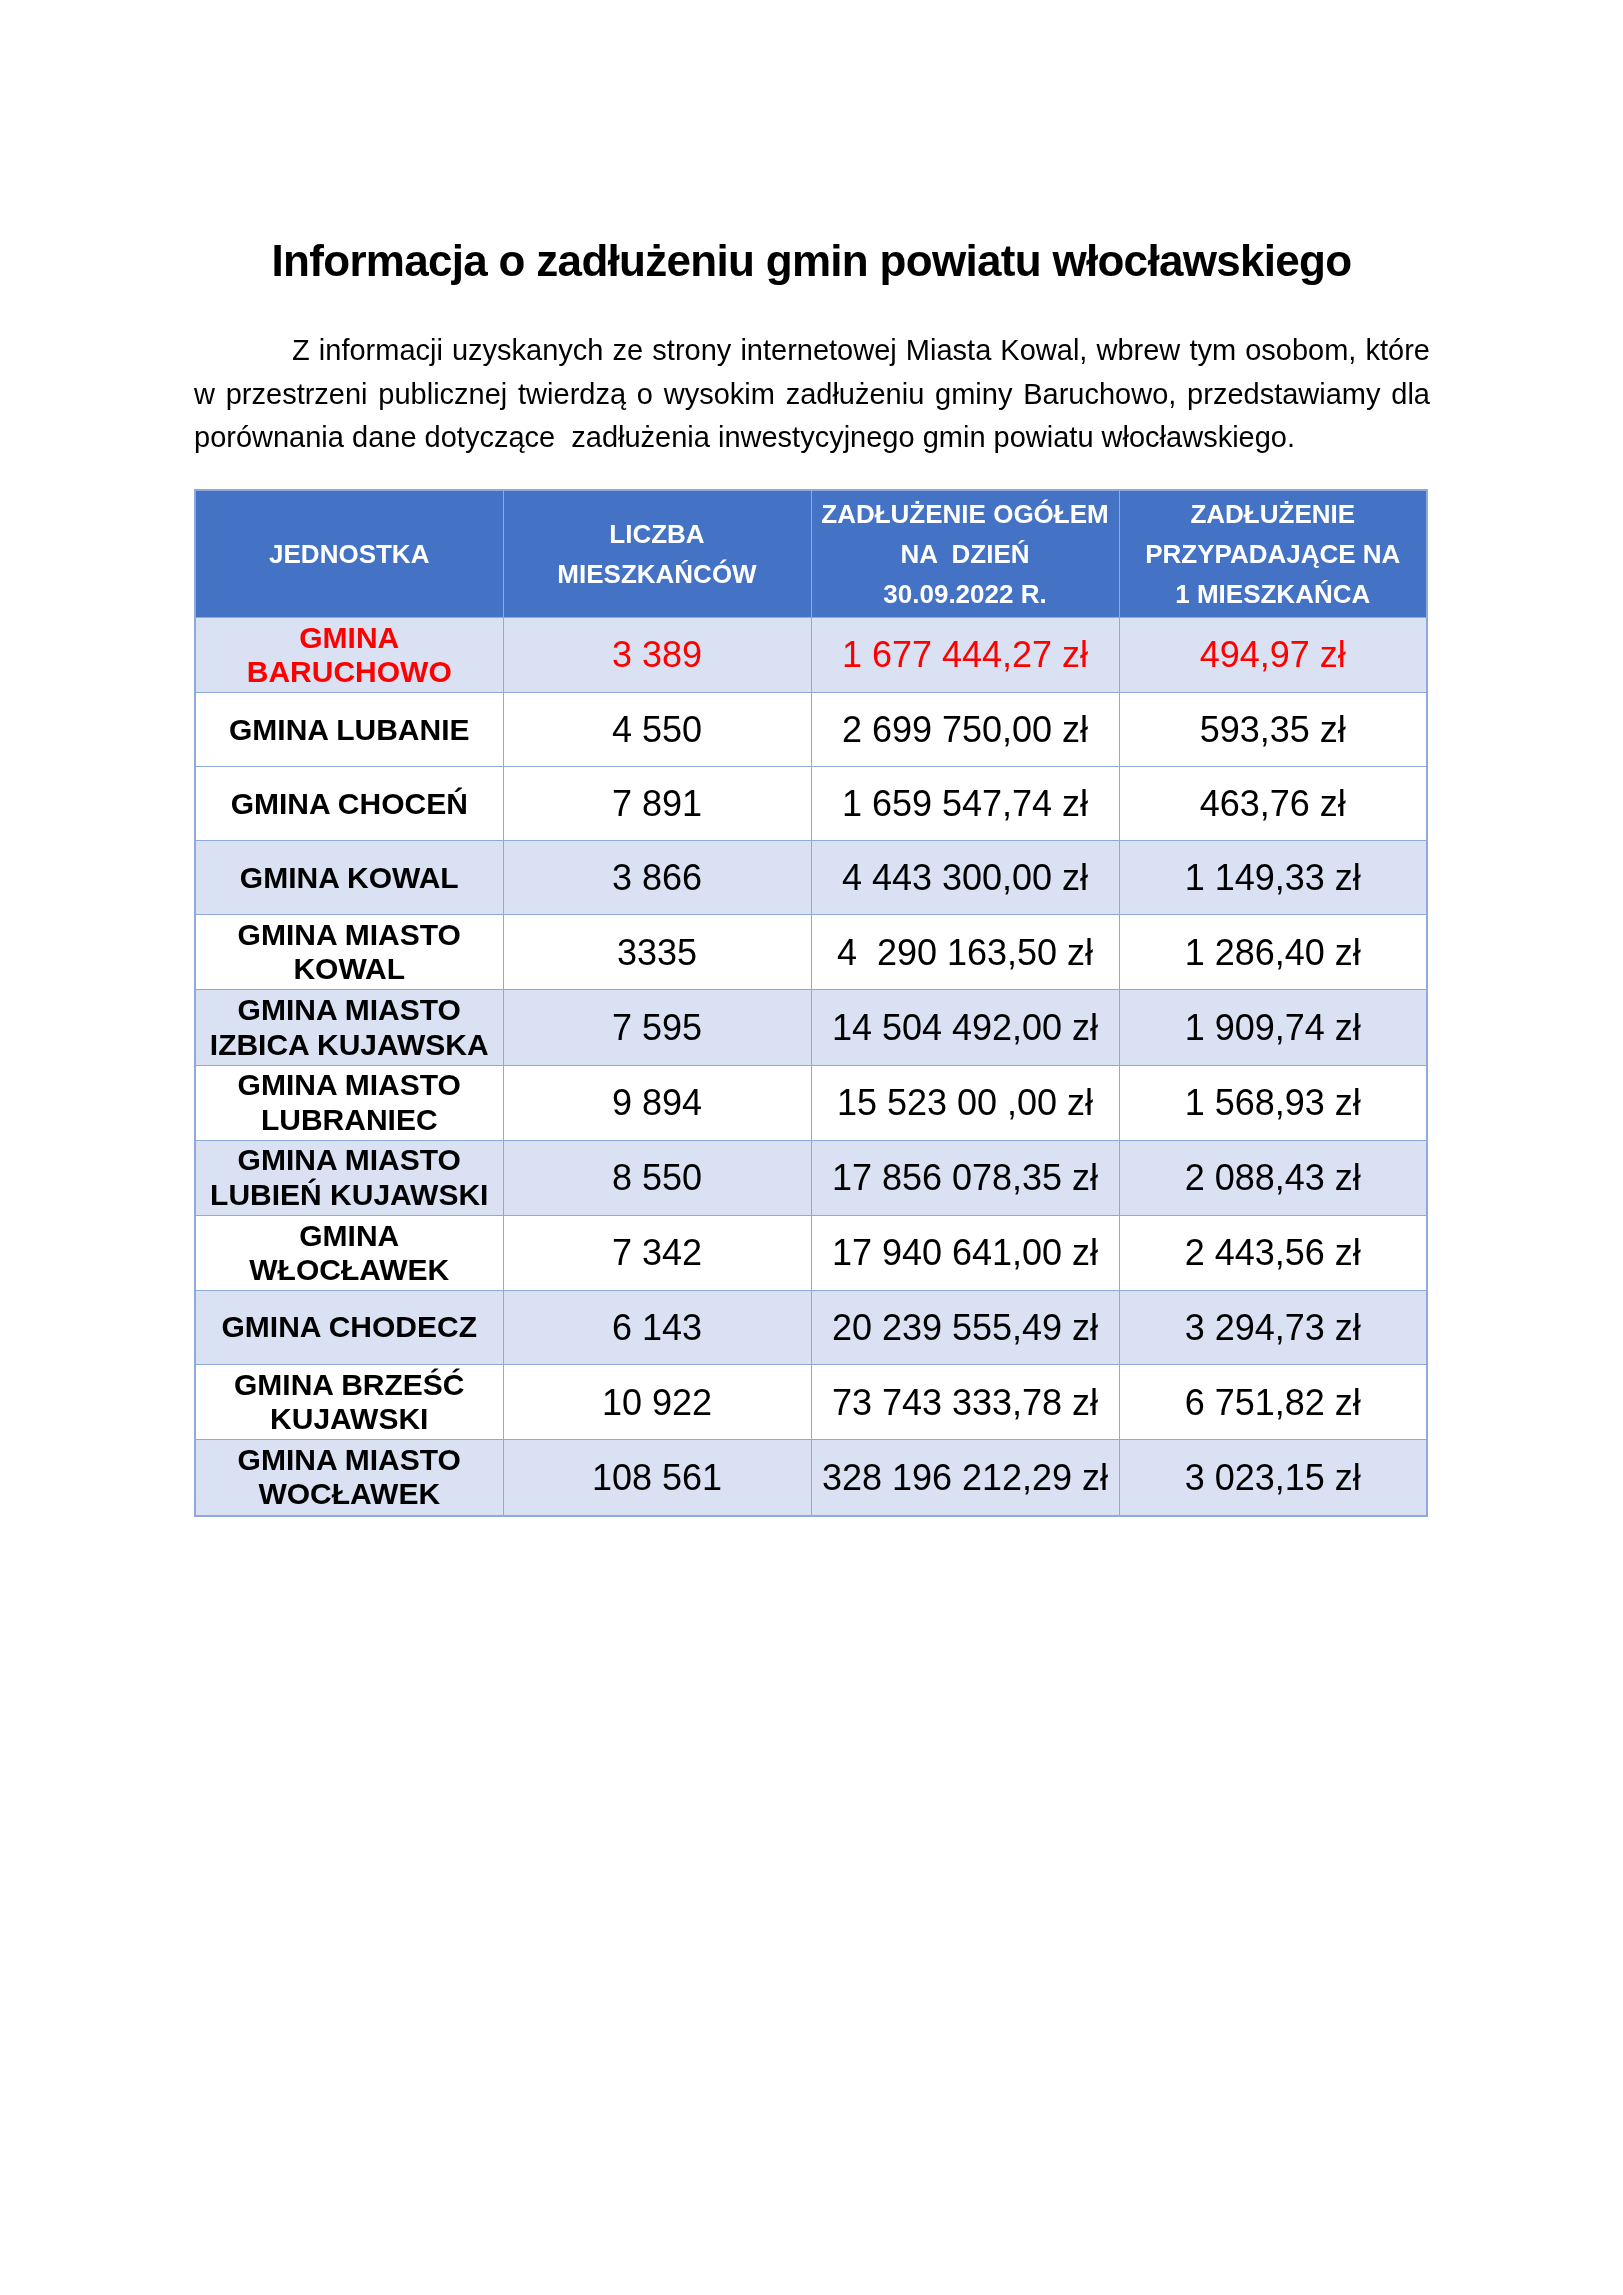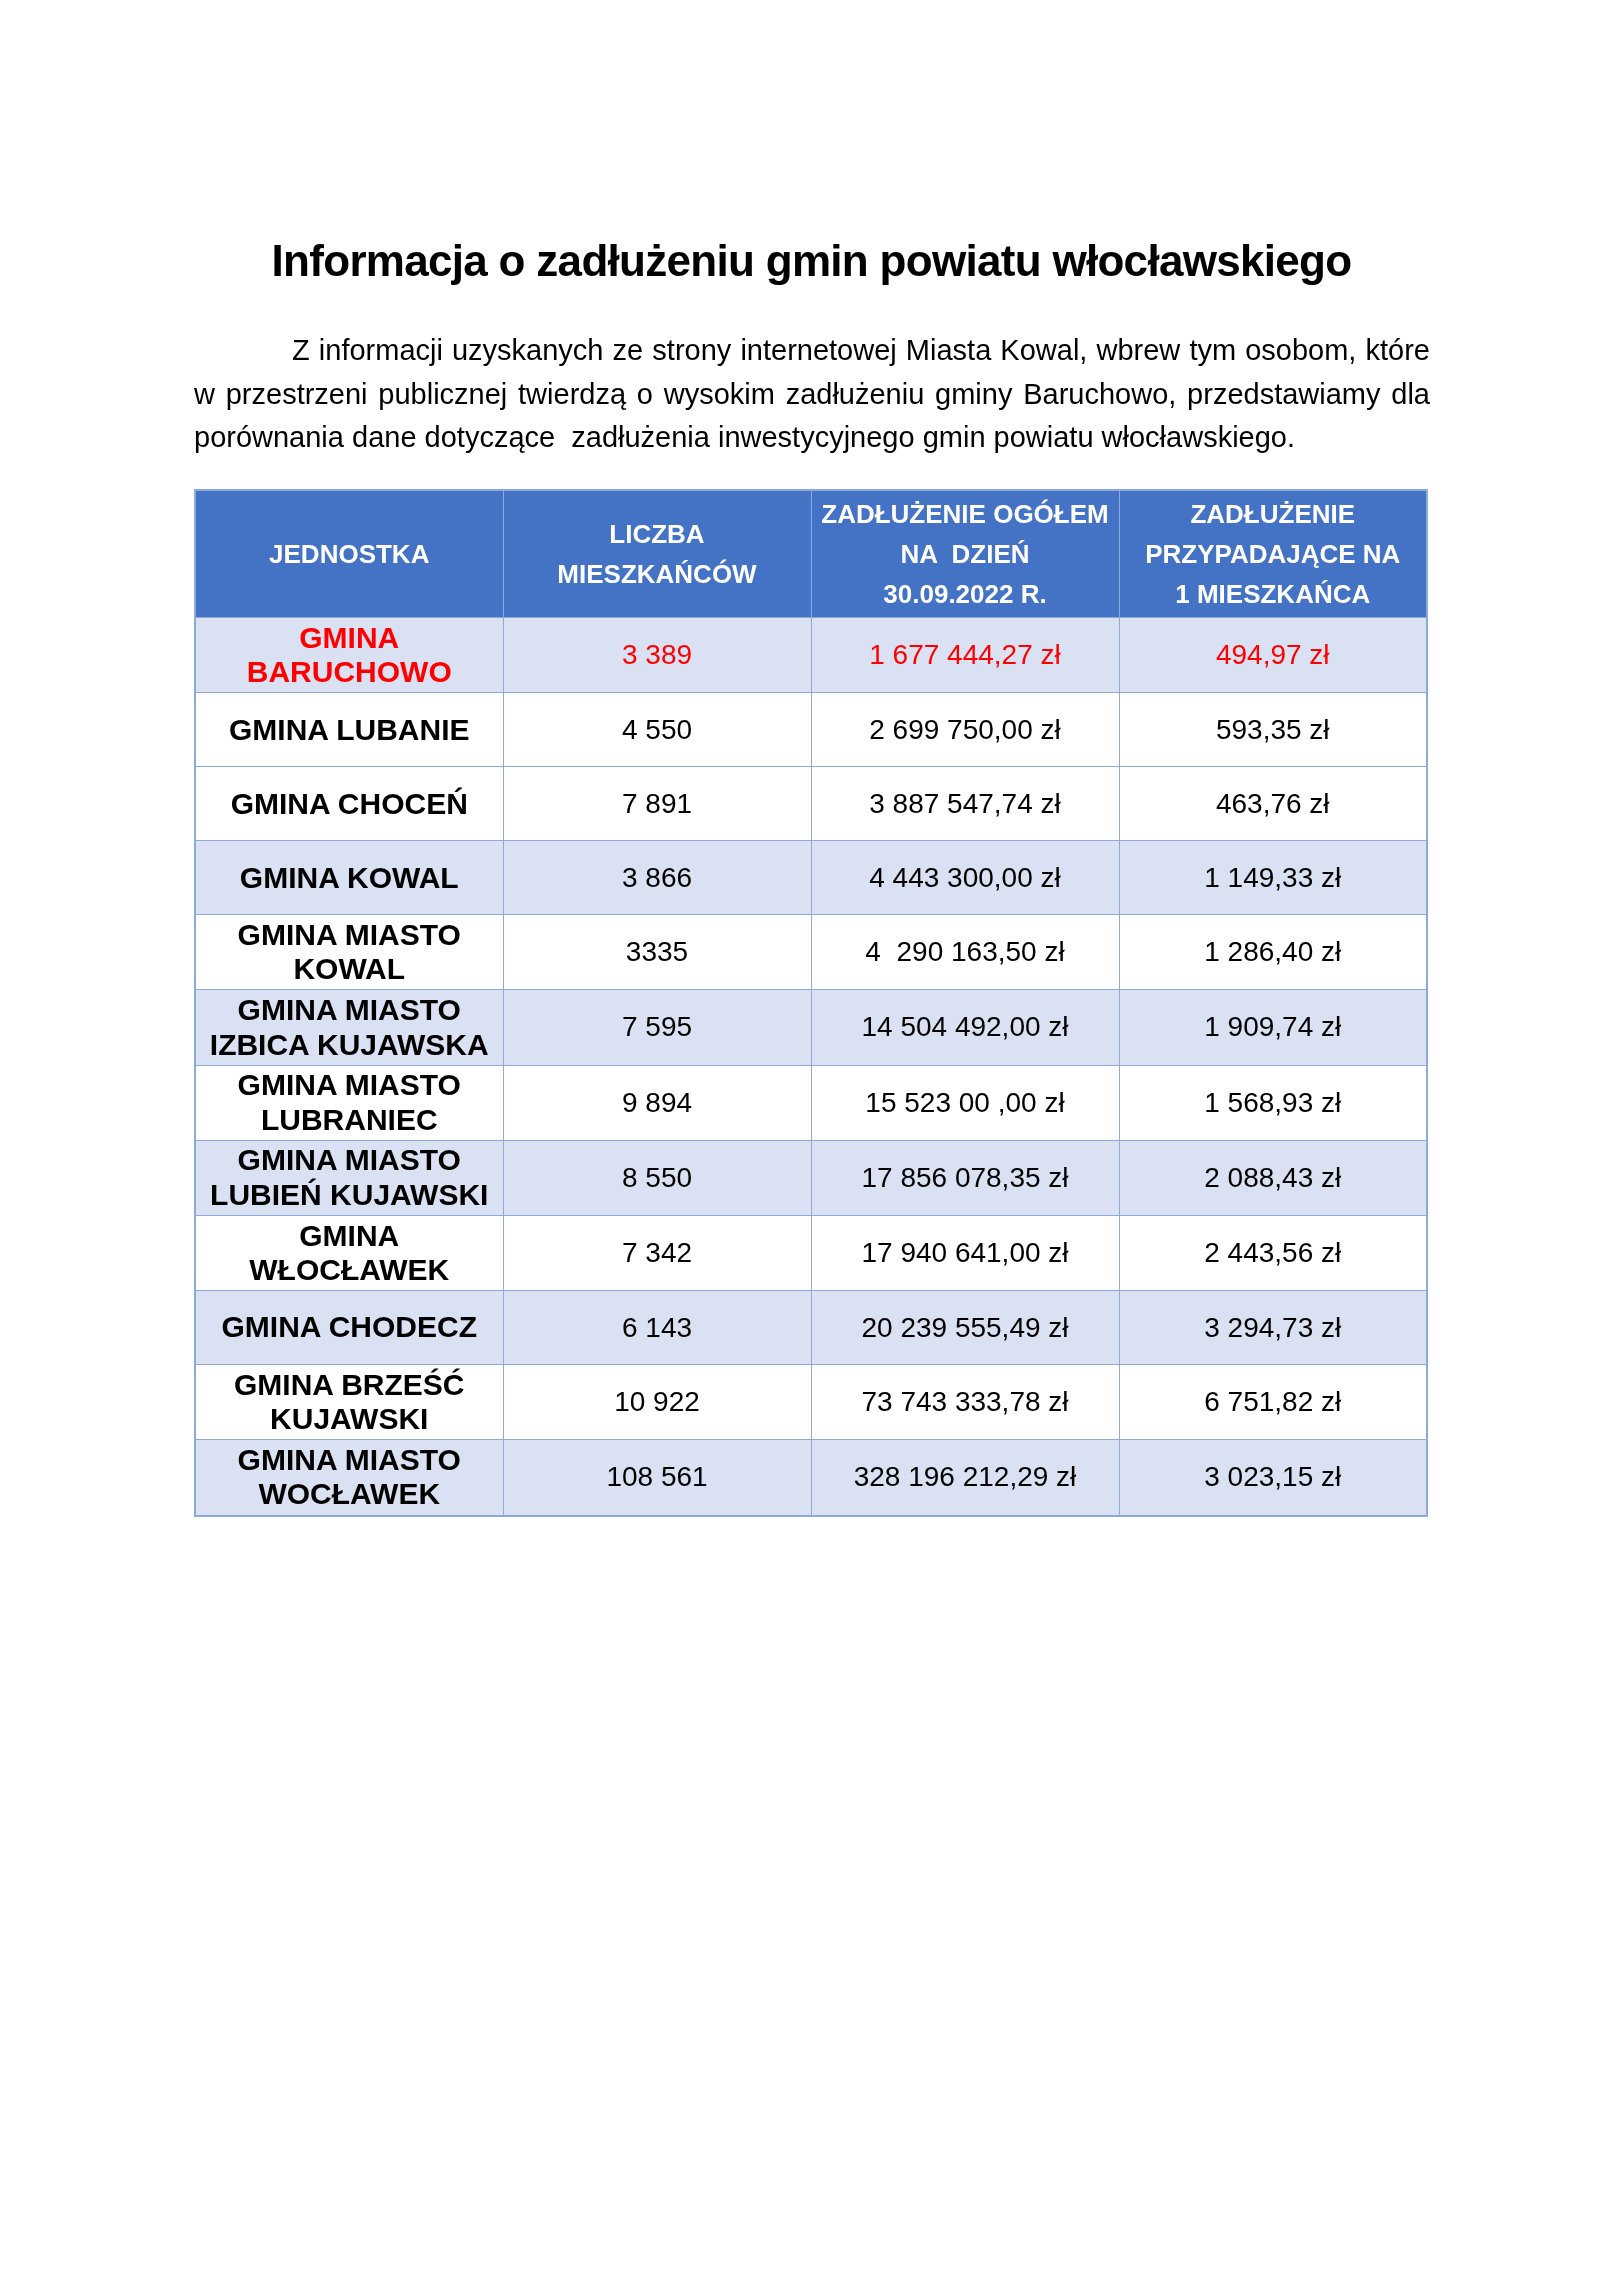--- a/index.html
+++ b/index.html
@@ -66,21 +66,21 @@
   .debt-table th {
     background: var(--header-bg, #4472C4);
     color: var(--header-text, #fff);
     font-weight: 700;
     font-size: 26px;
     line-height: 1.55;
     white-space: pre-wrap;
     height: 124px;
   }
   .debt-table tbody tr { height: 74px; border-radius: 7px; }
-  .debt-table td { font-size: 28px; line-height: 1.15; white-space: pre-wrap; background: #ffffff; }
+  .debt-table td { font-size: 36px; line-height: 1.15; white-space: pre-wrap; background: #ffffff; }
   .debt-table td.name { font-weight: 700; font-size: 30px; }
   .debt-table tr.band td { background: var(--band-bg, #D9E1F2); }
   .debt-table tr.highlight td { color: var(--highlight-text, #FF0000); }
 </style>
 </head>
 <body>
 
 <div class="page">
 
   <h1 class="doc-title">Informacja o zadłużeniu gmin powiatu włocławskiego</h1>
@@ -113,21 +113,21 @@
     <td class="name">GMINA LUBANIE</td>
     <td class="num">4 550</td>
     <td class="num">2 699 750,00 zł</td>
     <td class="num">593,35 zł</td>
   </tr>
 
 
   <tr>
     <td class="name">GMINA CHOCEŃ</td>
     <td class="num">7 891</td>
-    <td class="num">3 887 547,74 zł</td>
+    <td class="num">1 659 547,74 zł</td>
     <td class="num">463,76 zł</td>
   </tr>
 
   <tr class="band">
     <td class="name">GMINA KOWAL</td>
     <td class="num">3 866</td>
     <td class="num">4 443 300,00 zł</td>
     <td class="num">1 149,33 zł</td>
   </tr>
 

